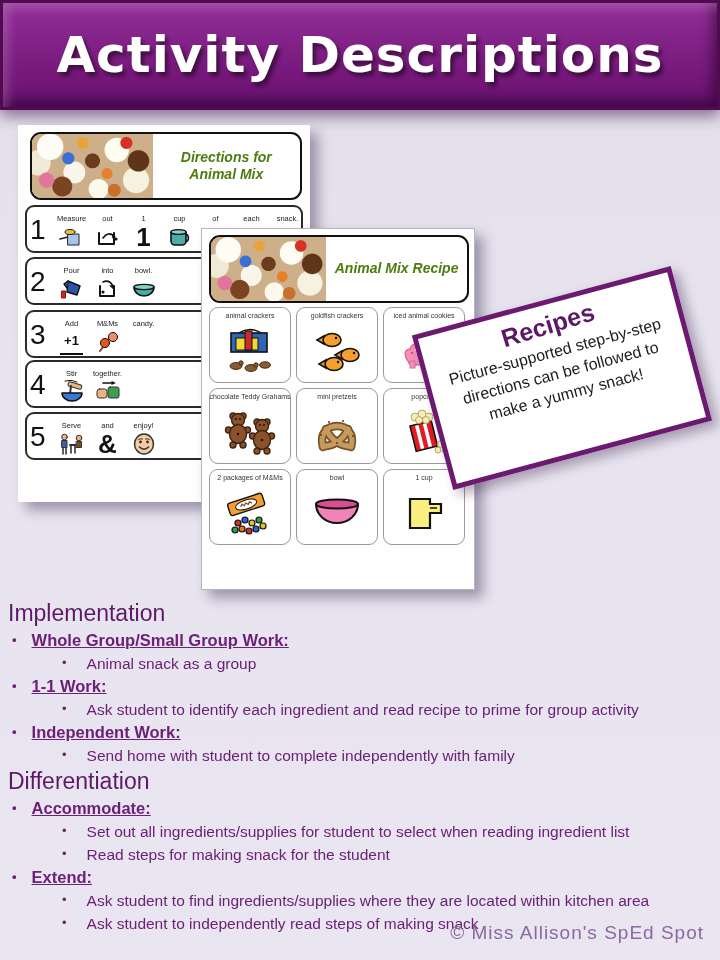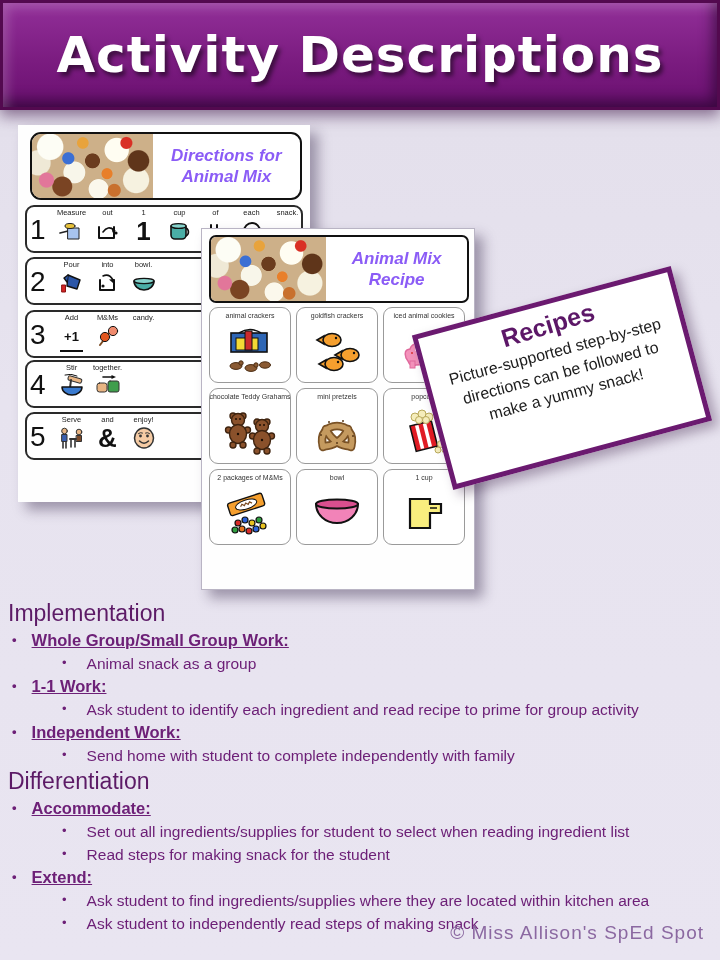--- a/index.html
+++ b/index.html
@@ -29,39 +29,39 @@
     radial-gradient(circle at 50% 42%,#6b3c1e 0 10%,transparent 11%),
     radial-gradient(circle at 25% 82%,#7a4423 0 9%,transparent 10%),
     radial-gradient(circle at 88% 42%,#5f351a 0 9%,transparent 10%),
     radial-gradient(circle at 15% 20%,#fdfdf5 0 11%,transparent 12%),
     radial-gradient(circle at 35% 60%,#f8f6ea 0 12%,transparent 13%),
     radial-gradient(circle at 70% 25%,#fffdf2 0 12%,transparent 13%),
     radial-gradient(circle at 86% 72%,#f6f2e0 0 11%,transparent 12%),
     radial-gradient(circle at 55% 86%,#fbf8ec 0 11%,transparent 12%),
     radial-gradient(circle at 5% 45%,#efe9d6 0 10%,transparent 11%);}
   .doc-title{flex:1;display:flex;align-items:center;justify-content:center;text-align:center;
-    font-weight:bold;font-style:italic;font-size:17px;line-height:1.25;color:#8b5cf6;padding:0 8px;}
+    font-weight:bold;font-style:italic;font-size:14px;line-height:1.25;color:#4d7c0f;padding:0 8px;}
 
   
   .directions{left:18px;top:125px;width:292px;height:377px;z-index:1;}
   .directions .doc-header{left:12px;top:7px;width:268px;height:64px;}
   .step{position:absolute;left:7px;width:278px;height:48px;background:#fff;
     border:2px solid #2a2a2a;border-radius:9px;display:flex;padding:1px 3px;box-sizing:border-box;}
   .step-num{font-size:28px;width:24px;line-height:44px;color:#111;text-align:left;flex:none;}
-  .tokens{display:flex;gap:1px;padding-top:0;}
+  .tokens{display:flex;gap:1px;padding-top:6px;}
   .token{width:35px;display:flex;flex-direction:column;align-items:center;flex:none;}
   .token .w{font-size:7.5px;color:#222;height:10px;white-space:nowrap;}
   .icon{height:26px;display:flex;align-items:center;justify-content:center;}
   .icon svg{stroke-linecap:round;stroke-linejoin:round;}
   .char-icon{font-weight:bold;font-size:26px;line-height:26px;color:#111;}
   .add-char{font-size:13px;line-height:15px;border-bottom:2.5px solid #111;padding:0 4px 1px;}
 
   
   .recipe{left:201px;top:228px;width:272px;height:360px;z-index:2;border:1px solid #b9b4c4;}
-  .recipe .doc-header{left:7px;top:6px;width:256px;height:64px;border-radius:7px;}
+  .recipe .doc-header{left:7px;top:6px;width:256px;height:64px;}
   .grid{position:absolute;left:7px;top:78px;width:258px;display:grid;
     grid-template-columns:repeat(3,82px);grid-auto-rows:76px;gap:5px;}
   .cell{background:#fff;border:1.5px solid #9a9a9a;border-radius:9px;display:flex;
     flex-direction:column;align-items:center;overflow:hidden;}
   .cell-label{font-size:7px;color:#333;margin-top:4px;white-space:nowrap;}
   .cell-icon{flex:1;display:flex;align-items:center;justify-content:center;}
 
   
   .note-card{position:absolute;left:428px;top:298px;width:268px;height:160px;z-index:3;
     transform:rotate(-15deg);background:#fff;border:5px solid #6b1a70;

